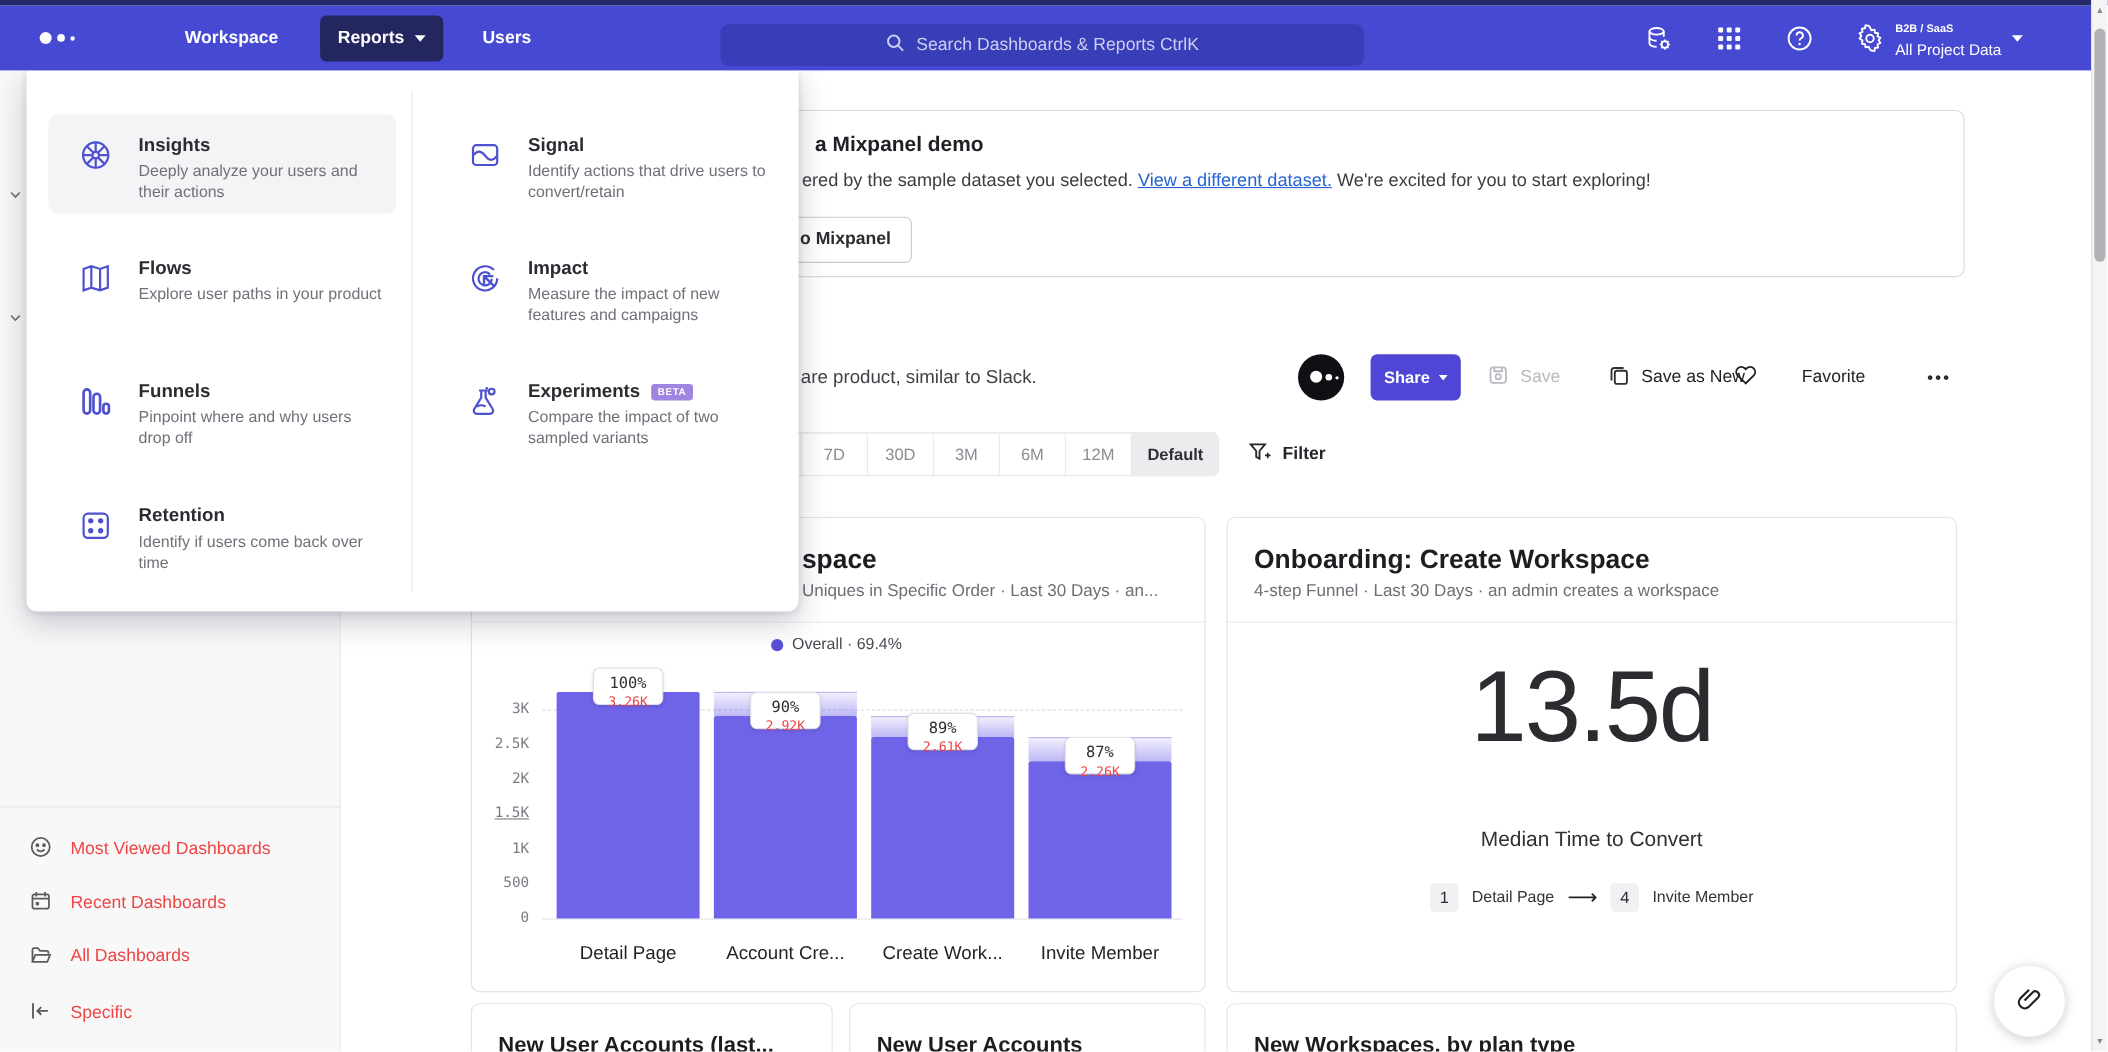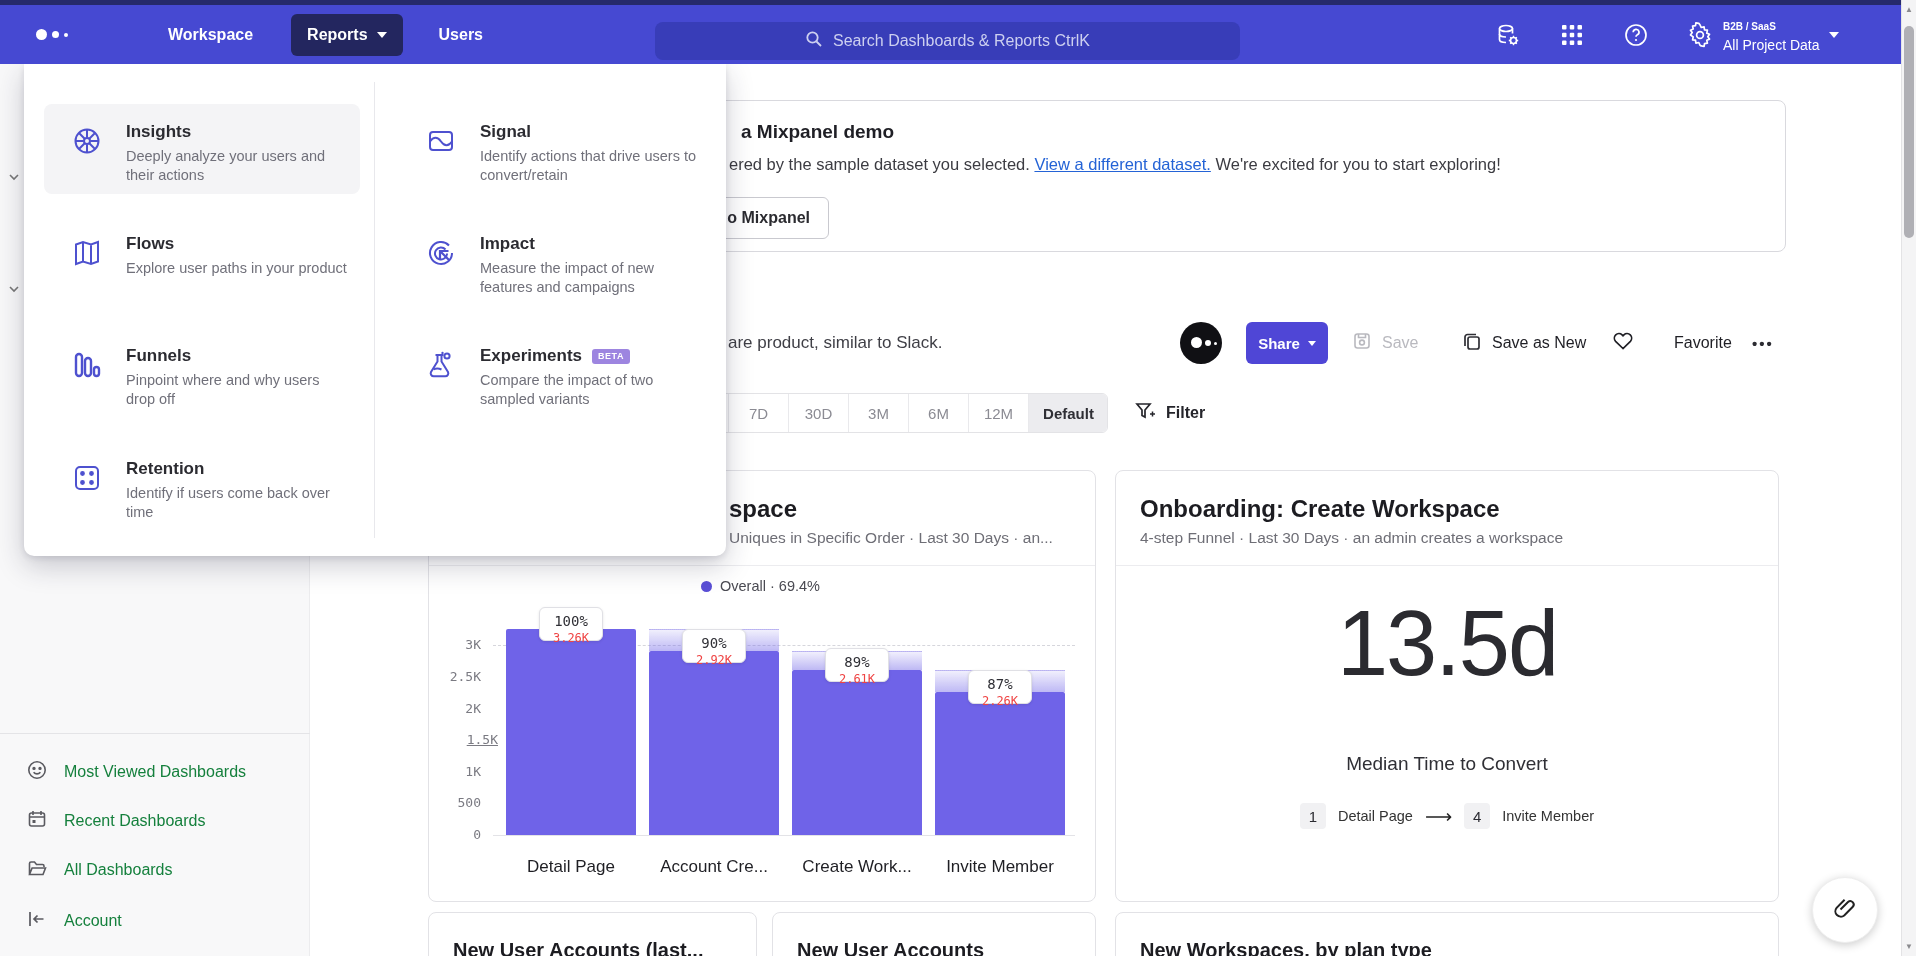--- a/index.html
+++ b/index.html
@@ -29,21 +29,21 @@
   #project-switch .l1 { font-size:10px; font-weight:700; line-height:19px; }
   #project-switch .l2 { font-size:14px; line-height:18px; }
   .logo-dots { margin-left:36px; display:flex; align-items:center; gap:5px; }
   .logo-dots i { background:#fff; border-radius:50%; display:block; }
 
   
   #sidebar { left:0; top:64px; width:310px; height:892px; background:#f8f8f9;
     border-right:1px solid #ececee; z-index:5; }
   #side-divider { left:0; top:733px; width:310px; height:1px; background:#e4e4e7; z-index:6; }
   .side-item { position:absolute; left:0; width:257px; height:42px; display:flex; align-items:center;
-    gap:16px; padding-left:26px; color:#15803d; font-size:16px; cursor:pointer; z-index:6; }
+    gap:16px; padding-left:26px; color:#ef4444; font-size:16px; cursor:pointer; z-index:6; }
   .side-item svg { flex:0 0 auto; }
   .side-chev { position:absolute; left:7px; z-index:6; color:#777; }
 
   
   #reports-menu { left:24px; top:64px; width:702px; height:492px; background:#fff; z-index:45;
     border-radius:0 0 10px 10px; box-shadow:0 10px 28px rgba(30,30,60,.22), 0 2px 6px rgba(30,30,60,.12); }
   #menu-vdivider { position:absolute; left:350px; top:18px; width:1px; height:456px; background:#e8e8ec; }
   .menu-item { position:absolute; width:300px; cursor:pointer; }
   .menu-item .m-icon { position:absolute; left:0; top:2px; width:34px; height:34px; color:#4e51cf; }
   .menu-item .m-title { margin-left:56px; font-size:17px; font-weight:700; color:#2b2b31;
@@ -71,21 +71,21 @@
     z-index:2; cursor:pointer; }
   #avatar i { position:absolute; background:#fff; border-radius:50%; }
   #share-btn { left:1246px; top:322px; width:82px; height:42px; background:#4f46d6; border-radius:6px;
     color:#fff; font-size:15px; font-weight:700; display:flex; align-items:center; justify-content:center;
     gap:8px; z-index:2; cursor:pointer; }
   #share-btn .caret { border-top-width:5px; border-left-width:4px; border-right-width:4px; }
   .tool-btn { display:flex; align-items:center; gap:10px; font-size:16px; color:#1f1f25; z-index:2;
     cursor:pointer; height:42px; }
   #save-btn { left:1352px; top:322px; color:#b9b9bf; }
   #save-as-new-btn { left:1462px; top:322px; }
-  #favorite-btn { left:1612px; top:322px;gap:40px; }
+  #favorite-btn { left:1576px; top:322px;gap:40px; }
   #more-btn { left:1752px; top:322px; letter-spacing:2px; font-weight:700; font-size:15px; color:#2c2c32; }
 
   
   #time-seg { left:688px; top:393px; width:420px; height:40px; background:#fff;
     border:1px solid #e3e3e6; border-radius:6px; display:flex; z-index:2; overflow:hidden; }
   .seg { flex:0 0 60px; display:flex; align-items:center; justify-content:center; font-size:15px;
     color:#8b8b93; border-left:1px solid #e9e9ec; cursor:pointer; }
   .seg:first-child { border-left:none; flex-basis:39px; }
   .seg.sel { flex-basis:80px; background:#ececef; color:#2f2f35; font-weight:600; }
   #filter-btn { left:1134px; top:393px; height:40px; display:flex; align-items:center; gap:10px;
@@ -221,21 +221,21 @@
     <div class="card-sub">Uniques in Specific Order · Last 30 Days · an...</div>
     <div class="card-hdiv"></div>
     <div id="legend">
       <span class="dot"></span>
       <span>Overall · 69.4%</span>
     </div>
 
     <div class="ytick" style="left:6px;top:166px;">3K</div>
     <div class="ytick" style="left:6px;top:198px;">2.5K</div>
     <div class="ytick" style="left:6px;top:230px;">2K</div>
-    <div class="ytick" style="left:23px;top:261px;text-decoration:underline;">1.5K</div>
+    <div class="ytick" style="left:6px;top:261px;text-decoration:underline;">1.5K</div>
     <div class="ytick" style="left:6px;top:293px;">1K</div>
     <div class="ytick" style="left:6px;top:324px;">500</div>
     <div class="ytick" style="left:6px;top:356px;">0</div>
 
     <div class="gridline" style="top:174px;"></div>
     <div class="gridline" style="top:364px; border-top:1px solid #e3e3e7;"></div>
 
     <div class="ghost" style="left:220px;top:158px;height:22px;"></div>
     <div class="ghost" style="left:363px;top:180px;height:19px;"></div>
     <div class="ghost" style="left:506px;top:199px;height:22px;"></div>
@@ -333,21 +333,21 @@
       </svg>
     </span>
     <span>All Dashboards</span>
   </div>
   <div class="side-item" style="top:900px;">
     <span>
       <svg width="22" height="22" viewBox="0 0 22 22" fill="none" stroke="#5a5a60" stroke-width="1.7">
         <path d="M4 4v14M17.5 11H8M11.5 7.5 8 11l3.5 3.5"></path>
       </svg>
     </span>
-    <span>Account</span>
+    <span>Specific</span>
   </div>
 
   <div class="abs" id="reports-menu">
     <div class="hoverbg"></div>
     <div id="menu-vdivider"></div>
 
     <div class="menu-item" style="left:46px;top:58px;">
       <span class="m-icon">
         <svg width="34" height="34" viewBox="0 0 34 34" fill="none" stroke="currentColor" stroke-width="2">
           <circle cx="17" cy="17" r="11.5"></circle>

